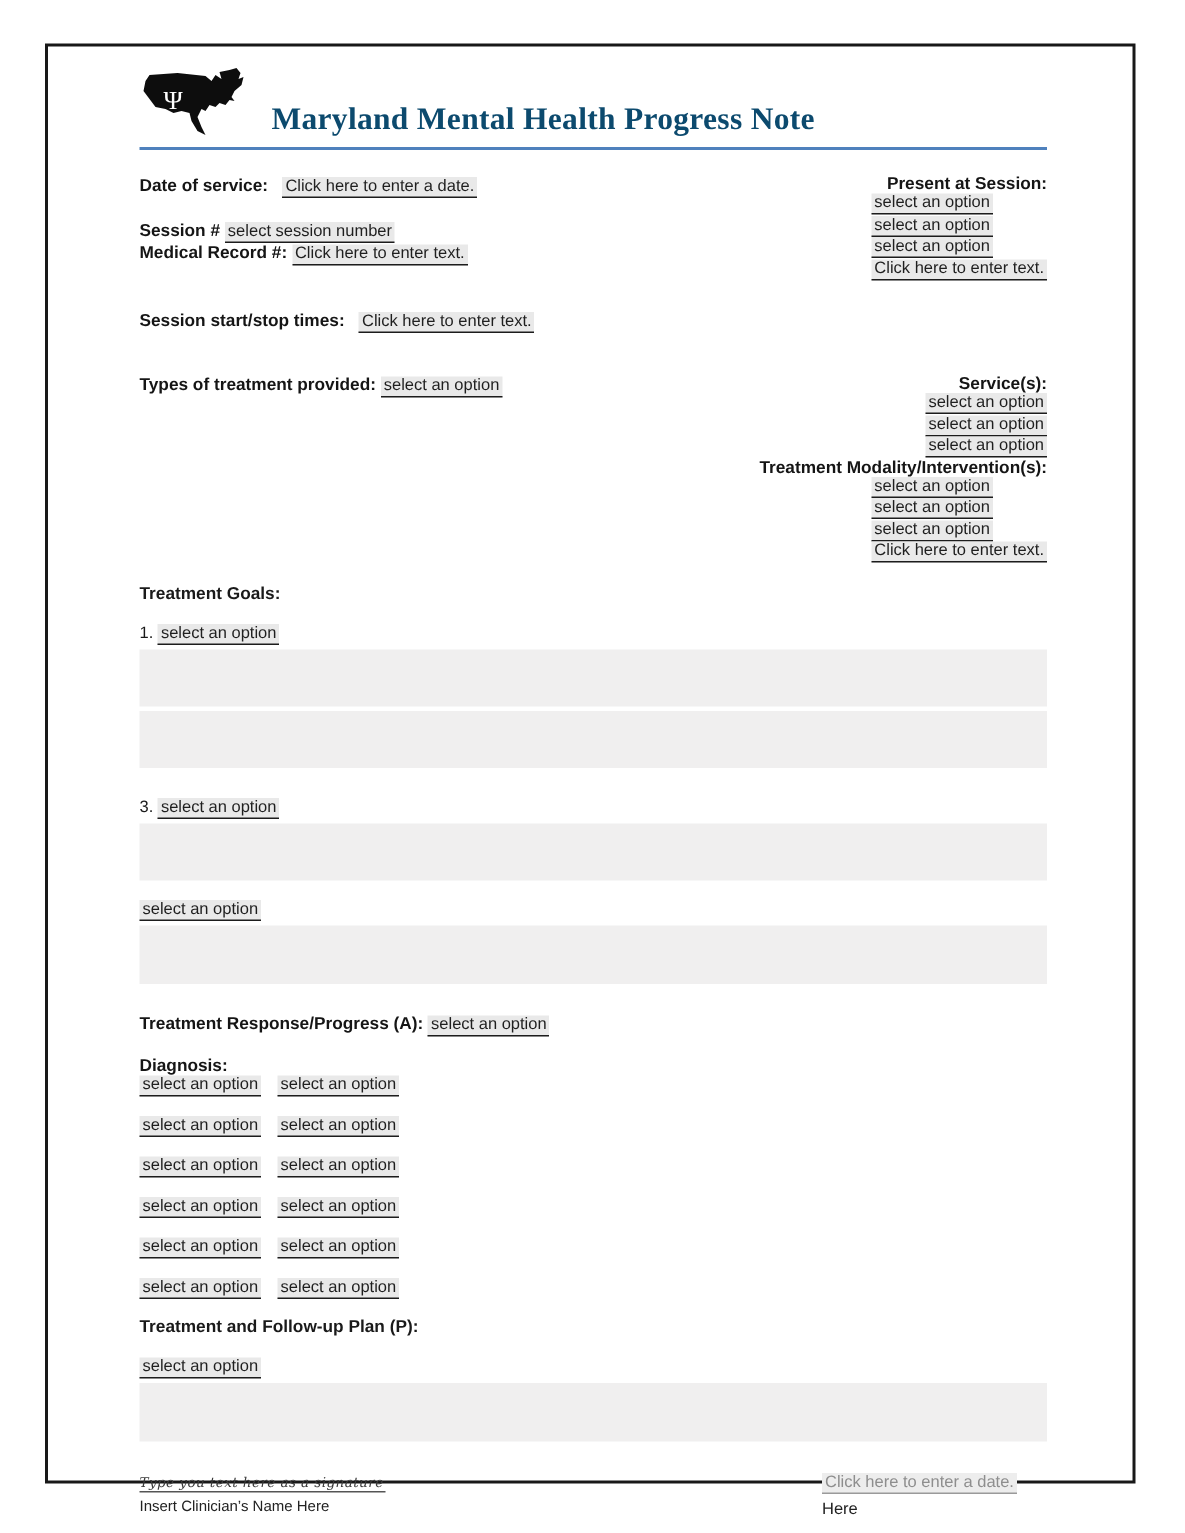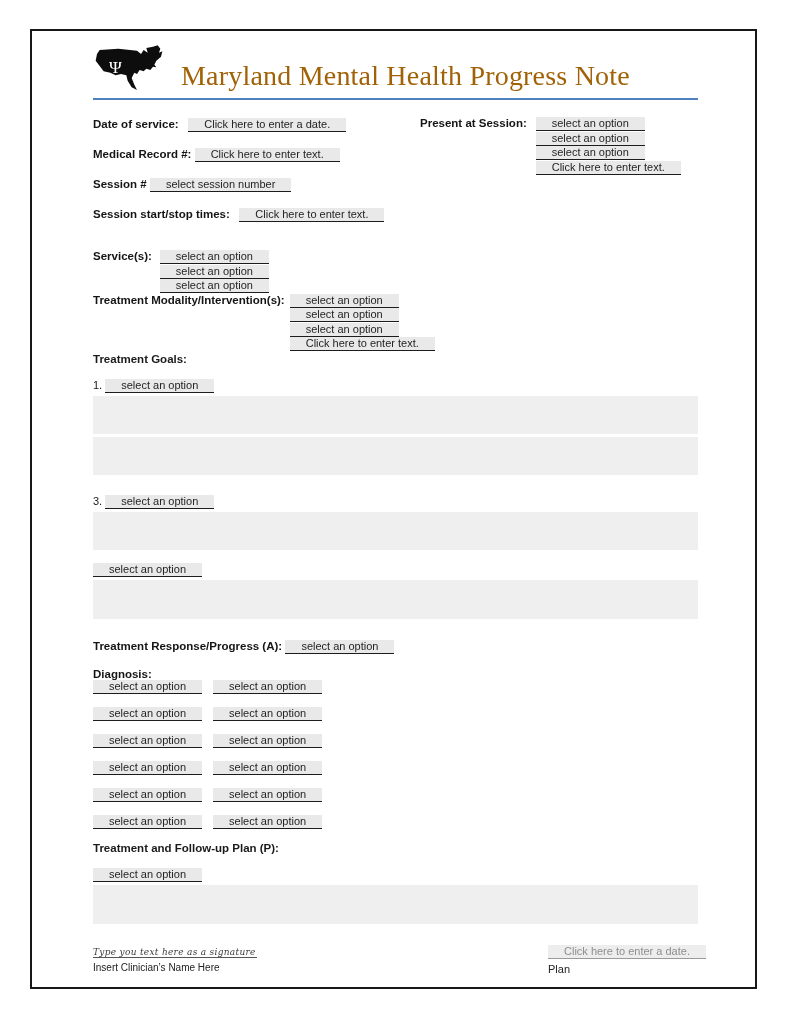--- a/index.html
+++ b/index.html
@@ -14,45 +14,45 @@
     width:727px; height:960px;
     border:2px solid #181818; background:#fff;
   }
   .content { padding:13px 57px 0 61px; }
 
   
   .hdr { display:flex; align-items:flex-end; }
   .logo { width:80px; height:52px; flex:0 0 auto; }
   .title {
     font-family:"Liberation Serif", serif;
-    font-weight:normal; font-size:28px; color:#a16207;
+    font-weight:bold; font-size:21px; color:#0c4a6e;
     margin-left:8px; padding-bottom:4px; letter-spacing:.2px;
   }
   .rule { height:2px; background:#4f81bd; margin-top:2px; }
 
   
   .fields { margin-top:17px; font-size:11.5px; }
   .lbl { font-weight:bold; color:#151515; }
   .ph {
     display:inline-block; background:#e9e9e9; color:#1f1f1f;
     text-decoration:none; border-bottom:1px solid #1c1c1c;
-    font-size:11px; line-height:13px; padding:0 16px; white-space:nowrap;
+    font-size:11px; line-height:13px; padding:0 2px; white-space:nowrap;
   }
   .ph.gray { color:#8e8e8e; border-bottom-color:#9a9a9a; background:#ededed; }
   .row { line-height:14px; }
   .two-col { display:flex; align-items:flex-start; }
   .col-l { width:327px; flex:0 0 auto; }
   .col-r { flex:1; }
   .mb15 { margin-bottom:15px; }
-  .labeled-stack { display:flex; align-items:flex-start; }
+  .labeled-stack { display:flex; align-items:flex-end;flex-direction:column; }
   .stack { display:flex; flex-direction:column; align-items:flex-start; }
   .stack .ph { margin-bottom:.5px; }
 
   
-  .goals-head { font-weight:bold; font-size:11.5px; line-height:14px; }
+  .goals-head { font-weight:bold; font-size:11.5px; margin-top:13px; line-height:14px; }
   .goal-line { font-size:11px; line-height:13px; margin-top:13px; }
   .textbox { background:#f0efef; height:38px; width:100%; margin-top:3px; }
   .gap20 { margin-top:20px; }
   .sec-head { font-weight:bold; font-size:11.5px; line-height:14px; }
 
   
   .diag { display:flex; margin-top:14px; font-size:11.5px;flex-direction:column; }
   .diag .lbl { width:71px; flex:0 0 auto; }
   .diag-grid {
     display:grid; grid-template-columns:auto auto;
@@ -86,27 +86,27 @@
     </div>
     <div class="rule"></div>
 
     <div class="fields">
       <div class="two-col">
         <div class="col-l">
           <div class="row mb15">
             <span class="lbl">Date of service:</span>&nbsp;&nbsp;
             <a href="#" class="ph">Click here to enter a date.</a>
           </div>
+          <div class="row">
+            <span class="lbl">Session #</span>
+            <a href="#" class="ph">select session number</a>
+          </div>
           <div class="row mb15">
             <span class="lbl">Medical Record #:</span>
             <a href="#" class="ph">Click here to enter text.</a>
-          </div>
-          <div class="row">
-            <span class="lbl">Session #</span>
-            <a href="#" class="ph">select session number</a>
           </div>
         </div>
         <div class="col-r">
           <div class="labeled-stack">
             <span class="lbl">Present at Session:</span>
             <span style="width:9px"></span>
             <span class="stack">
               <a href="#" class="ph">select an option</a>
               <a href="#" class="ph">select an option</a>
               <a href="#" class="ph">select an option</a>
@@ -115,20 +115,26 @@
           </div>
         </div>
       </div>
 
       <div class="row" style="margin-top:15px">
         <span class="lbl">Session start/stop times:</span>&nbsp;&nbsp;
         <a href="#" class="ph">Click here to enter text.</a>
       </div>
 
       <div class="two-col" style="margin-top:28px">
+        <div class="col-l">
+          <div class="row">
+            <span class="lbl">Types of treatment provided:</span>
+            <a href="#" class="ph">select an option</a>
+          </div>
+        </div>
         <div class="col-r">
           <div class="labeled-stack">
             <span class="lbl">Service(s):</span>
             <span style="width:8px"></span>
             <span class="stack">
               <a href="#" class="ph">select an option</a>
               <a href="#" class="ph">select an option</a>
               <a href="#" class="ph">select an option</a>
             </span>
           </div>
@@ -196,19 +202,19 @@
       </div>
       <div class="textbox" style="height:39px"></div>
 
       <div class="foot">
         <div>
           <a href="#" class="sig-script">Type you text here as a signature</a>
           <div class="sig-name">Insert Clinician’s Name Here</div>
         </div>
         <div class="foot-right">
           <a href="#" class="ph gray">Click here to enter a date.</a>
-          <div class="date-lbl">Plan</div>
+          <div class="date-lbl">Here</div>
         </div>
       </div>
 
     </div>
   </div>
 </div>
 
 </body></html>

